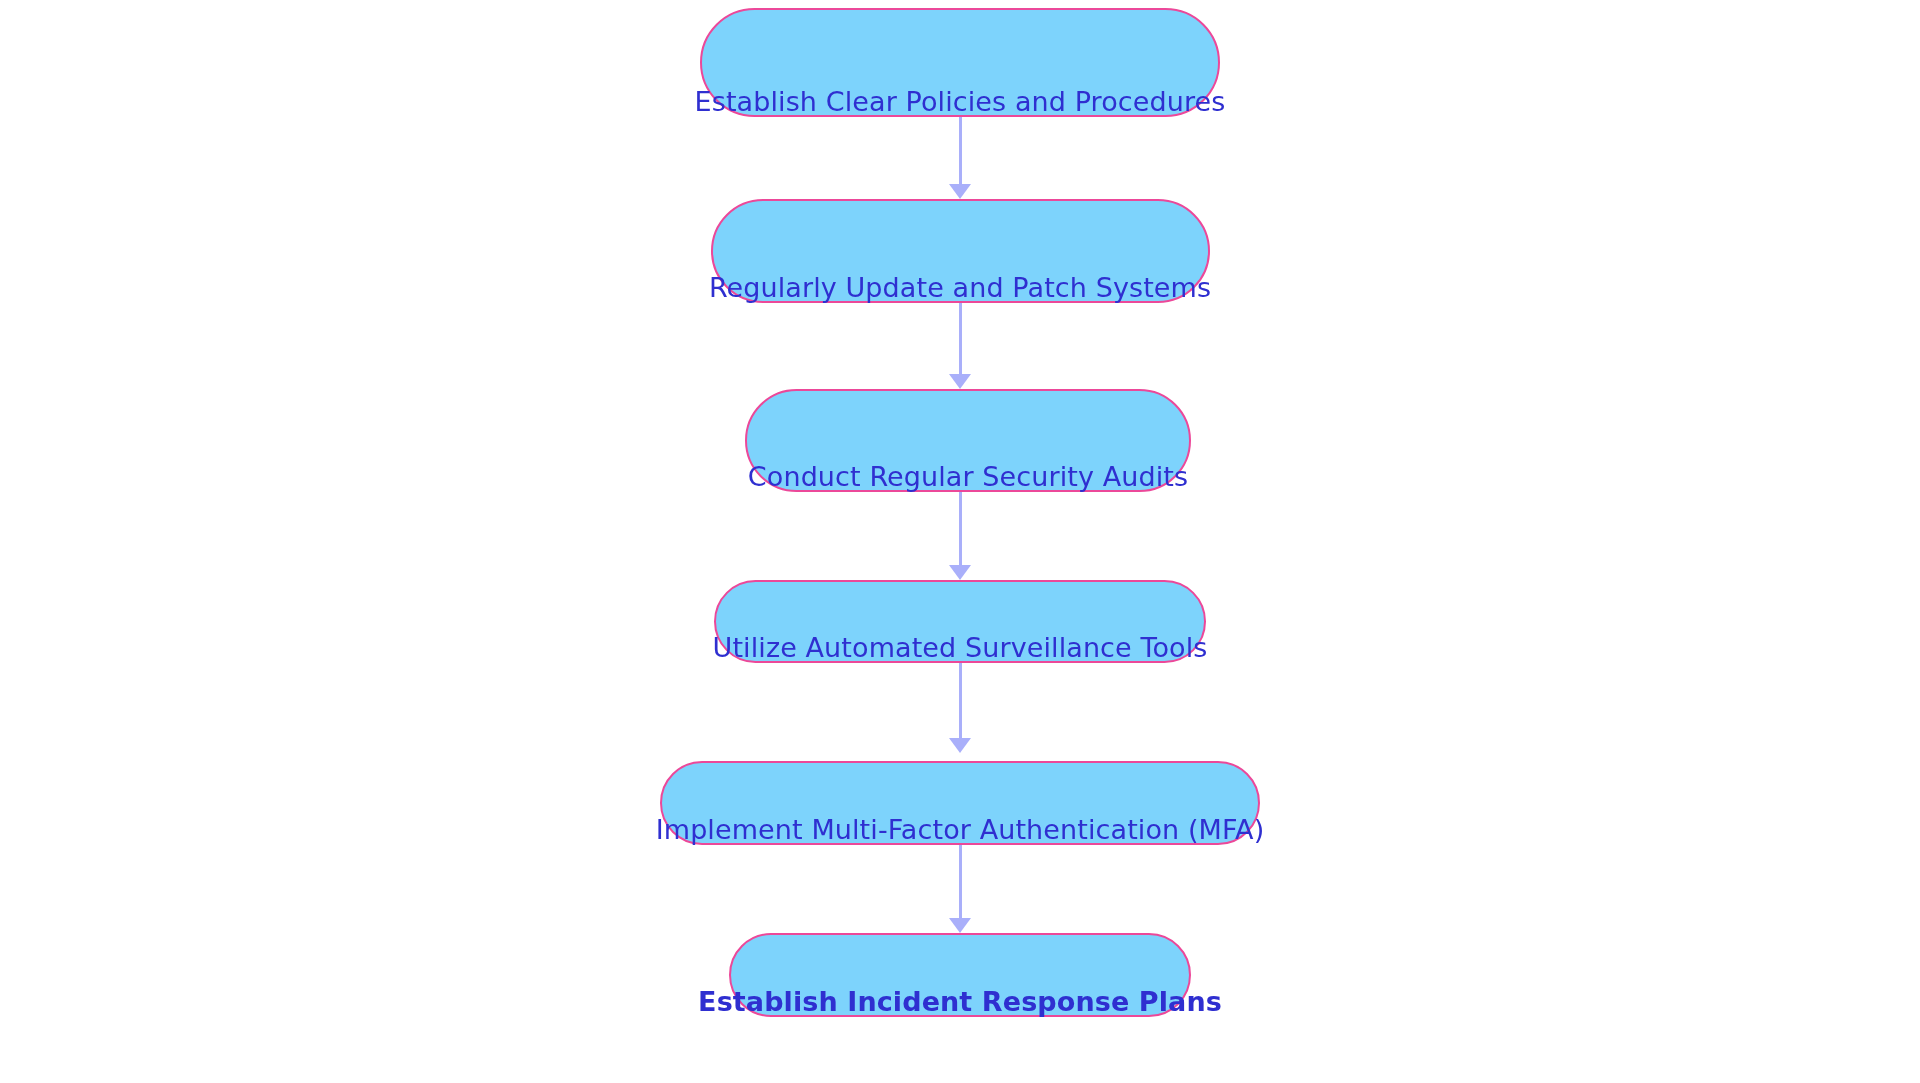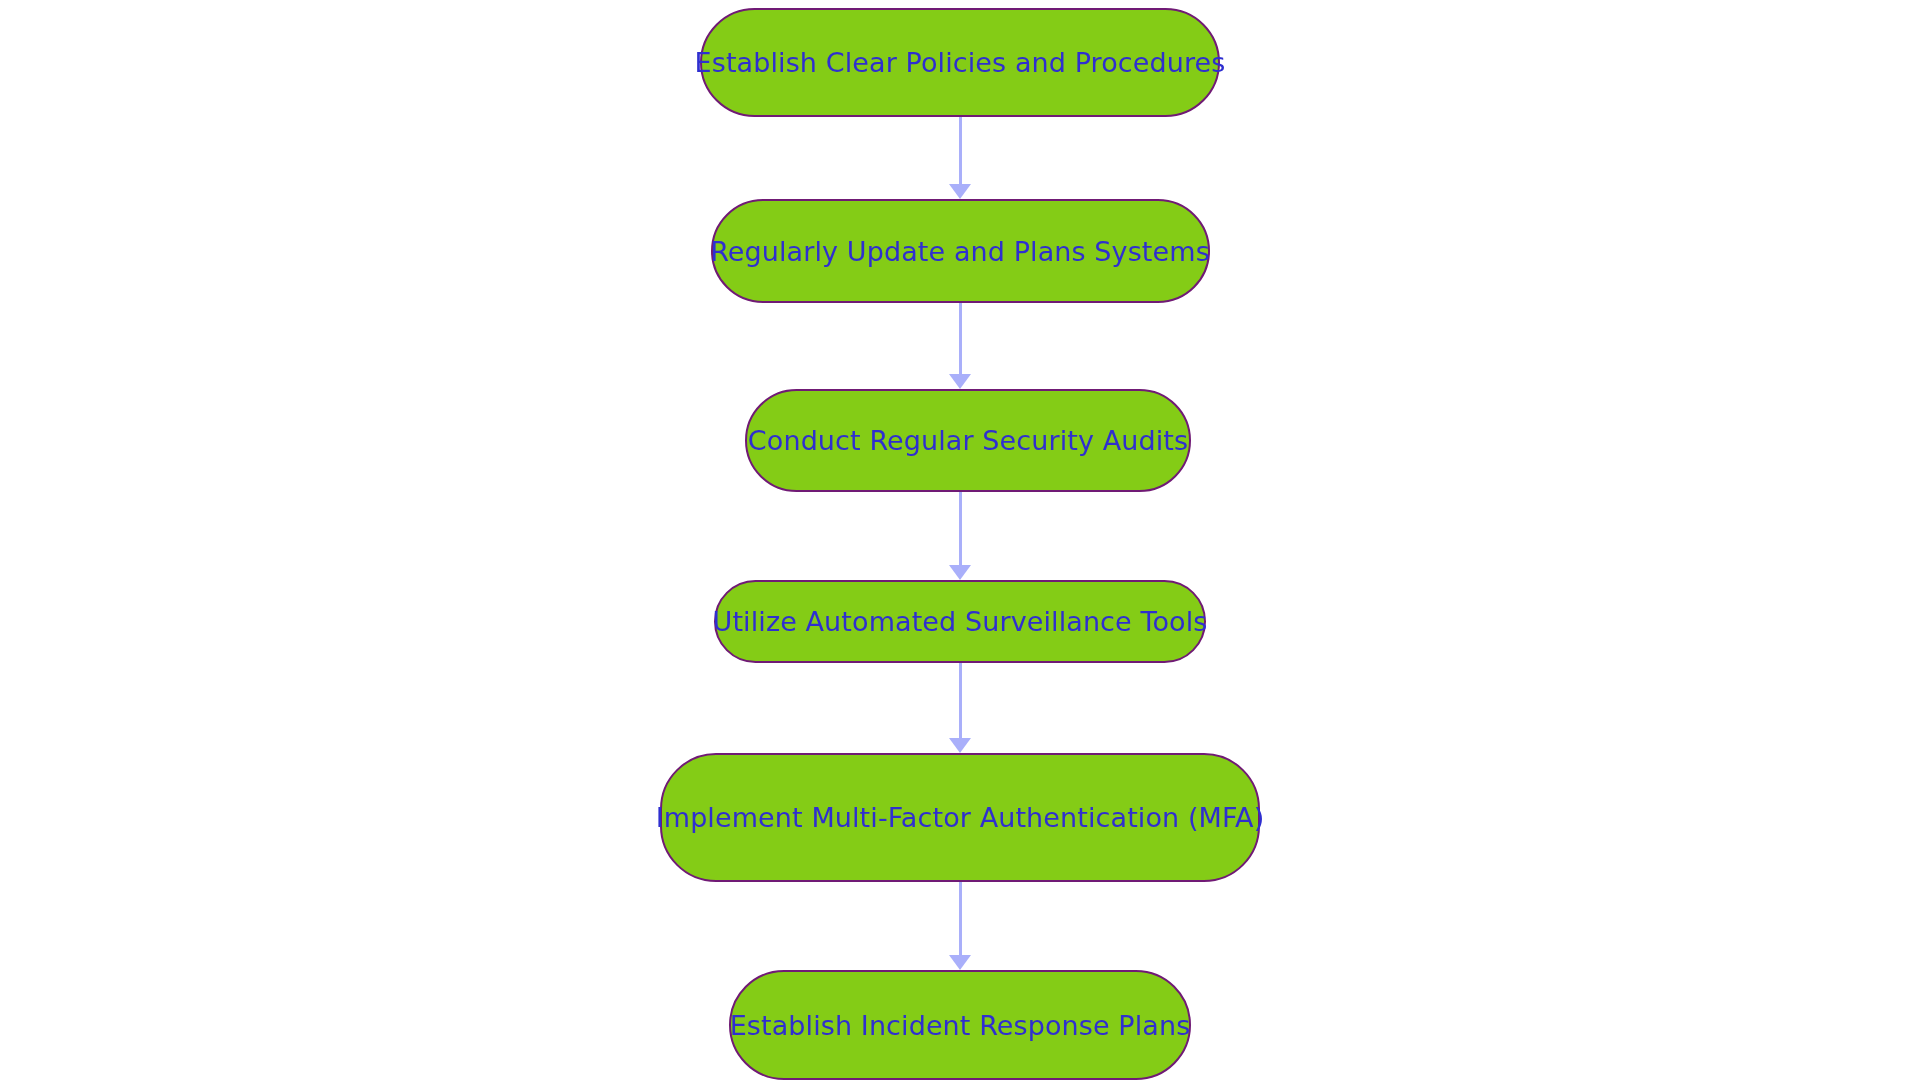--- a/index.html
+++ b/index.html
@@ -29,24 +29,24 @@
     height: 1083px;
     display: flex;
     flex-direction: column;
     align-items: center;
   }
 
   .node {
     position: relative;
     box-sizing: border-box;
     display: flex;
-    align-items: center;
+    align-items: flex-end;
     justify-content: center;
-    background: #84cc16;
-    border: 2px solid #701a75;
+    background: #7dd3fc;
+    border: 2px solid #ec4899;
     border-radius: 56px;
     color: #2f2fd0;
     font-size: 27px;
     letter-spacing: 0.1px;
     line-height: 1;
     white-space: nowrap;
     padding: 0 46px;
     text-align: center;
   }
 
@@ -76,22 +76,22 @@
     border-right: 11px solid transparent;
     border-top: 15px solid #a9affa;
     margin-top: -1px;
   }
 
   
   .node-1 { width: 520px; height: 109px; }
   .node-2 { width: 499px; height: 104px; }
   .node-3 { width: 446px; height: 103px; margin-left: 16px; }
   .node-4 { width: 492px; height: 83px; }
-  .node-5 { width: 600px; height: 129px; }
-  .node-6 { width: 462px; height: 110px; }
+  .node-5 { width: 600px; height: 84px; margin-top: 8px; }
+  .node-6 { width: 462px; height: 84px; font-weight: bold; }
 
   .gap-1 { height: 82px; }
   .gap-2 { height: 86px; }
   .gap-3 { height: 88px; }
   .gap-4 { height: 90px; }
   .gap-5 { height: 88px; }
 
   .top-spacer { height: 8px; }
 </style>
 </head>
@@ -105,21 +105,21 @@
     <div class="node node-1">
       <span class="node-label">Establish Clear Policies and Procedures</span>
     </div>
 
     <div class="connector gap-1">
       <div class="stem"></div>
       <div class="arrow-head"></div>
     </div>
 
     <div class="node node-2">
-      <span class="node-label">Regularly Update and Plans Systems</span>
+      <span class="node-label">Regularly Update and Patch Systems</span>
     </div>
 
     <div class="connector gap-2">
       <div class="stem"></div>
       <div class="arrow-head"></div>
     </div>
 
     <div class="node node-3">
       <span class="node-label">Conduct Regular Security Audits</span>
     </div>

